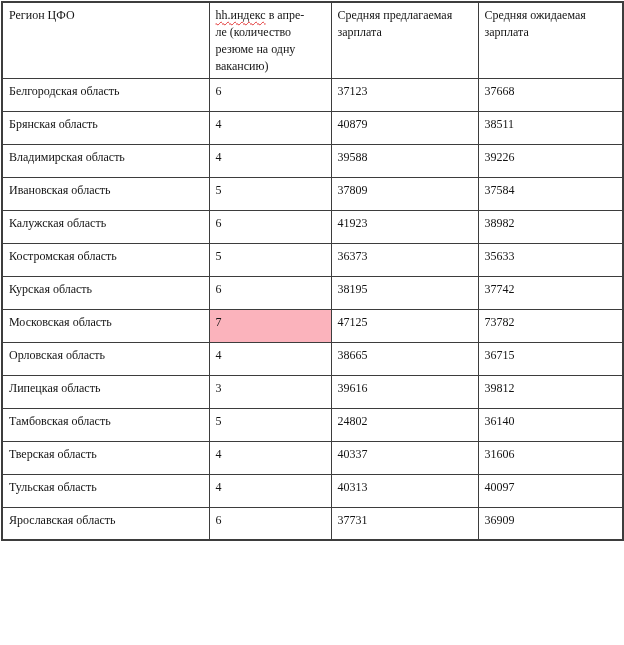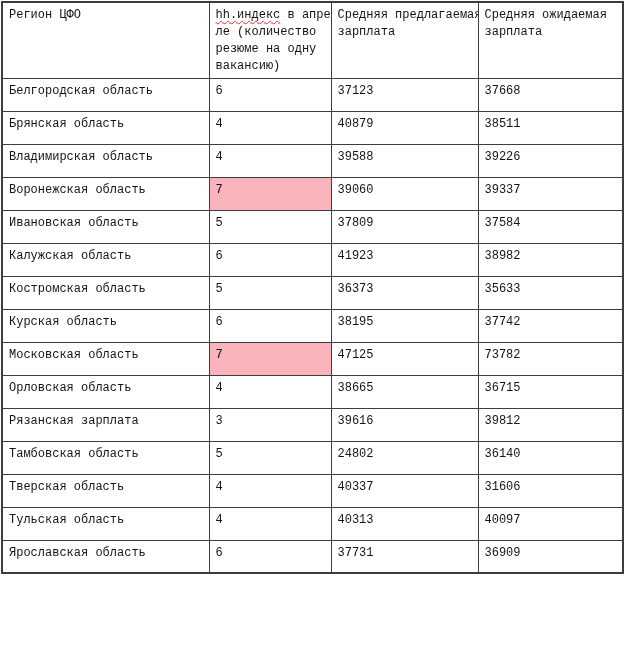--- a/index.html
+++ b/index.html
@@ -5,21 +5,21 @@
   html, body {
     margin: 0;
     padding: 0;
     background: #ffffff;
   }
   .page {
     position: relative;
     width: 624px;
     height: 645px;
     background: var(--bg, #ffffff);
-    font-family: Liberation Mono, monospace;
+    font-family: Liberation Serif, serif;
     color: var(--text, #141414);
   }
   table.doc-table {
     position: absolute;
     left: 1px;
     top: 1px;
     width: 621px;
     border-collapse: collapse;
     table-layout: fixed;
     border: 2px solid var(--border, #3d3d3d);
@@ -83,26 +83,20 @@
     <td>40879</td>
     <td>38511</td>
   </tr>
         <tr>
     <td>Владимирская область</td>
     <td>4</td>
     <td>39588</td>
     <td>39226</td>
   </tr>
         <tr>
-    <td>Воронежская область</td>
-    <td class="highlight">7</td>
-    <td>39060</td>
-    <td>39337</td>
-  </tr>
-        <tr>
     <td>Ивановская область</td>
     <td>5</td>
     <td>37809</td>
     <td>37584</td>
   </tr>
         <tr>
     <td>Калужская область</td>
     <td>6</td>
     <td>41923</td>
     <td>38982</td>
@@ -125,21 +119,21 @@
     <td>47125</td>
     <td>73782</td>
   </tr>
         <tr>
     <td>Орловская область</td>
     <td>4</td>
     <td>38665</td>
     <td>36715</td>
   </tr>
         <tr>
-    <td>Рязанская зарплата</td>
+    <td>Липецкая область</td>
     <td>3</td>
     <td>39616</td>
     <td>39812</td>
   </tr>
         <tr>
     <td>Тамбовская область</td>
     <td>5</td>
     <td>24802</td>
     <td>36140</td>
   </tr>

